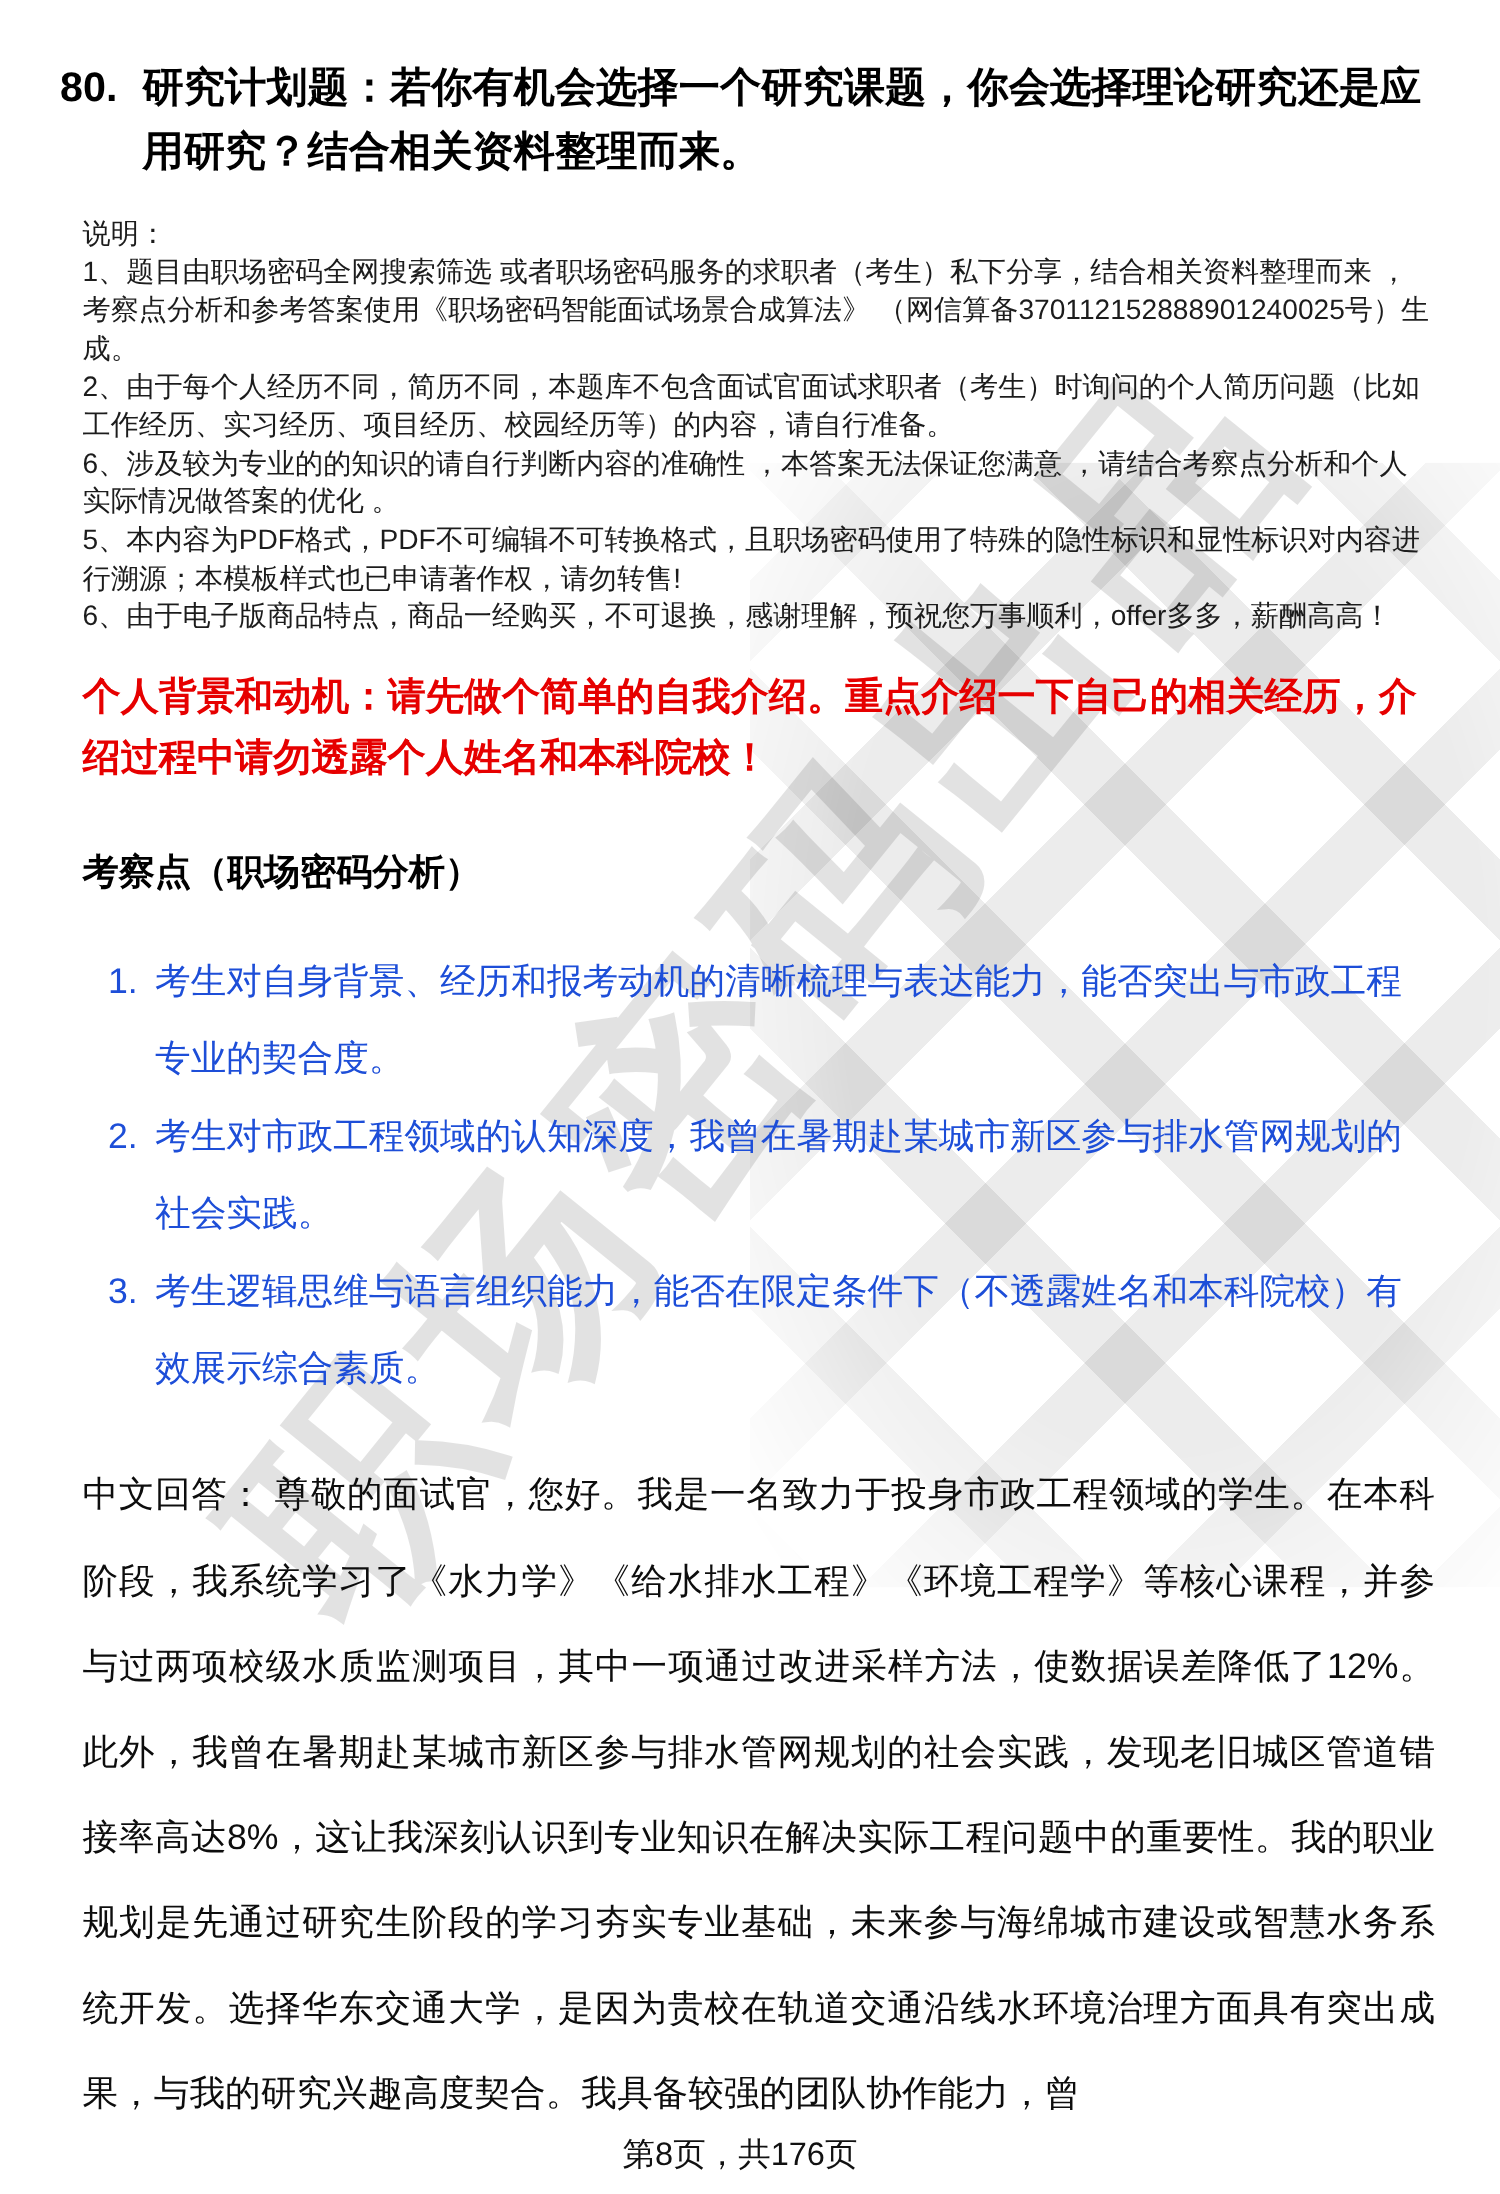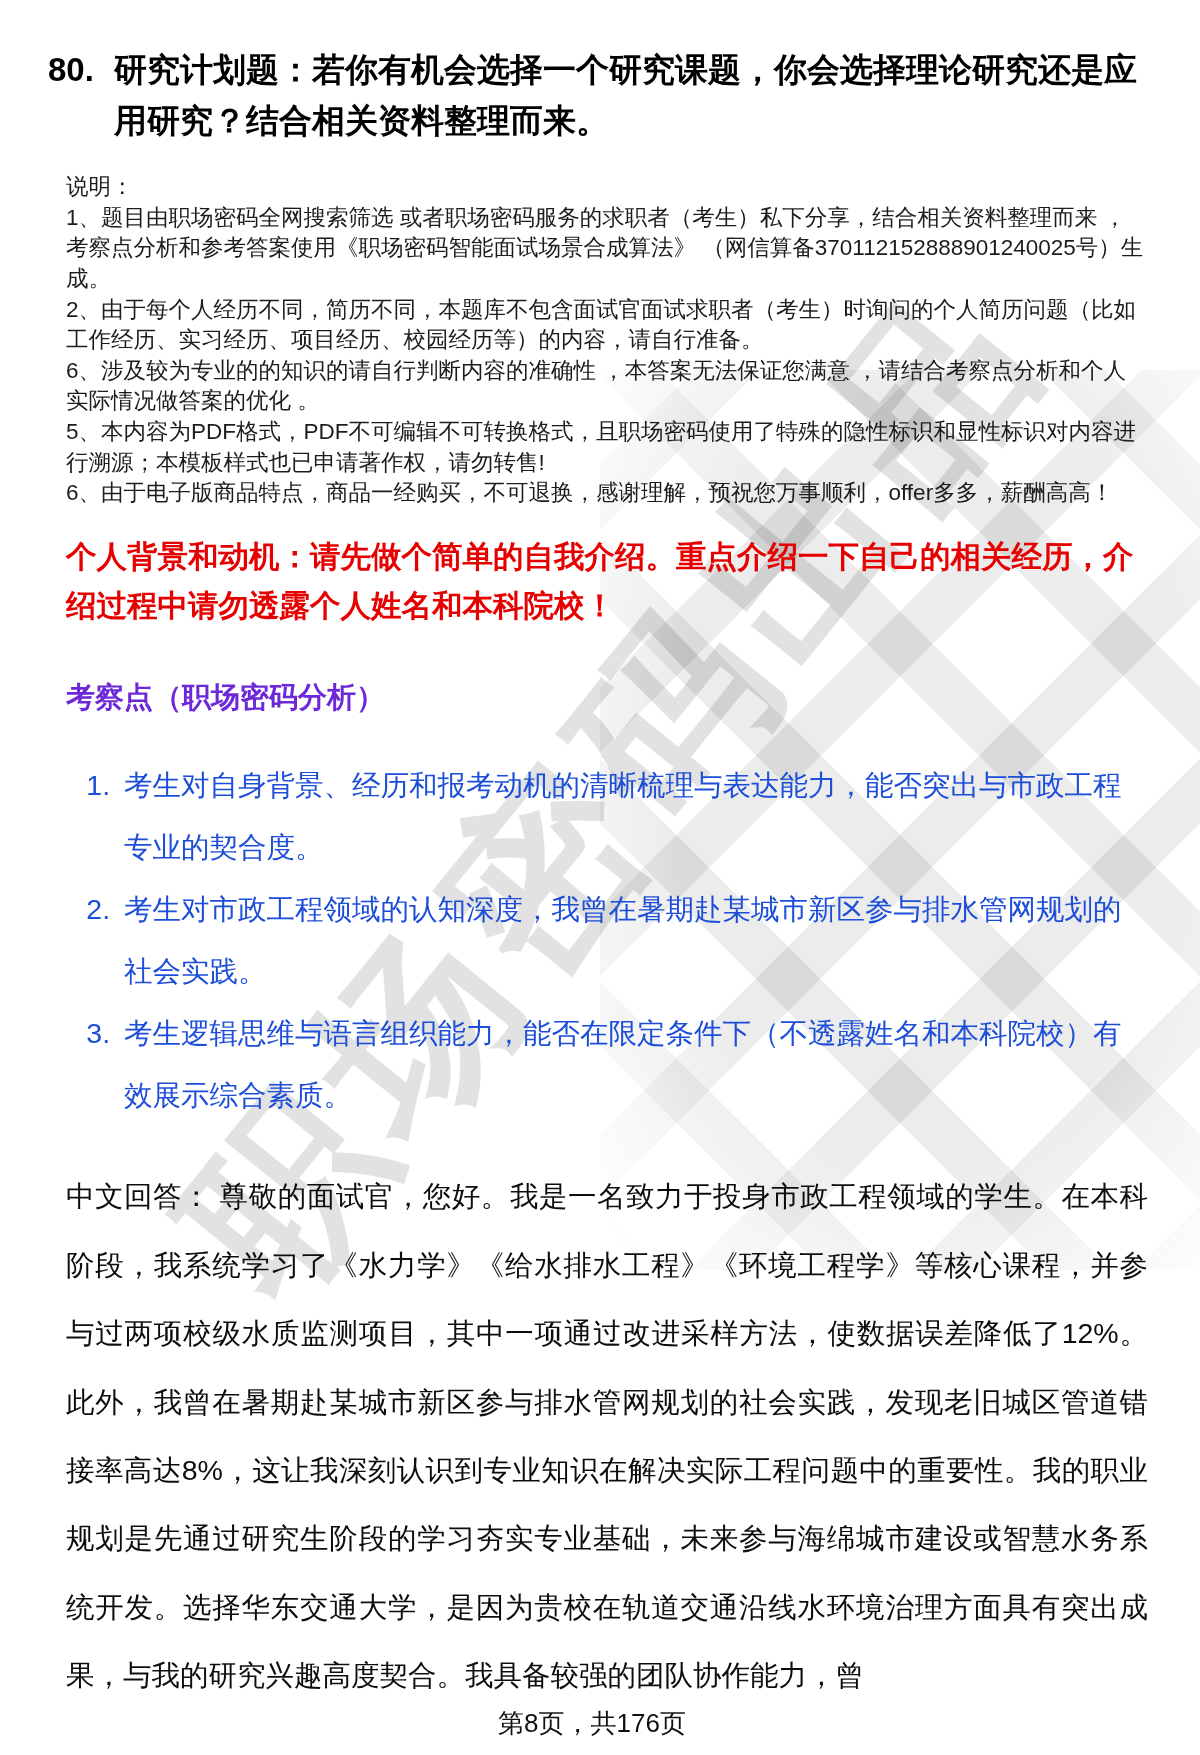--- a/index.html
+++ b/index.html
@@ -79,21 +79,21 @@
     font-size: 30.5px;
     font-weight: 700;
     line-height: 1.62;
     color: #e60000;
     font-family: Liberation Serif, serif;
   }
   .section-heading {
     margin: 46px 0 0 18px;
     font-size: 29px;
     font-weight: 700;
-    color: #6d28d9;
+    color: #000000;
   }
   ol.points {
     margin: 36px 0 0 18px;
     padding-left: 52px;
     width: 1030px;
     font-size: 28.5px;
     line-height: 2.18;
     color: #1d4ed8;
   }
   ol.points li {

